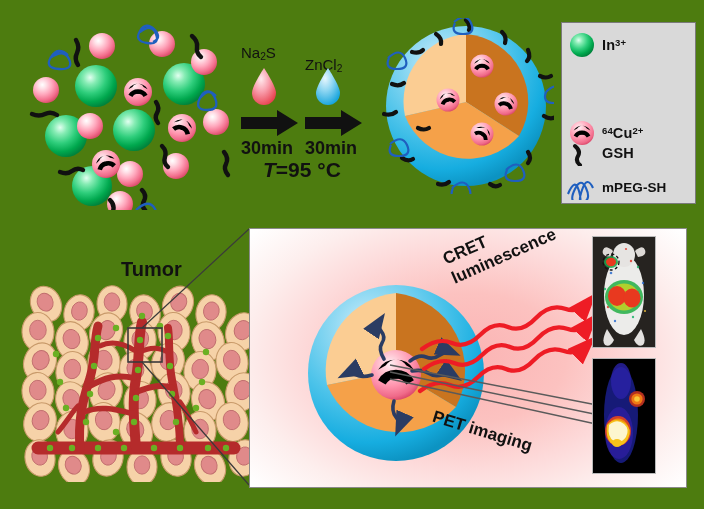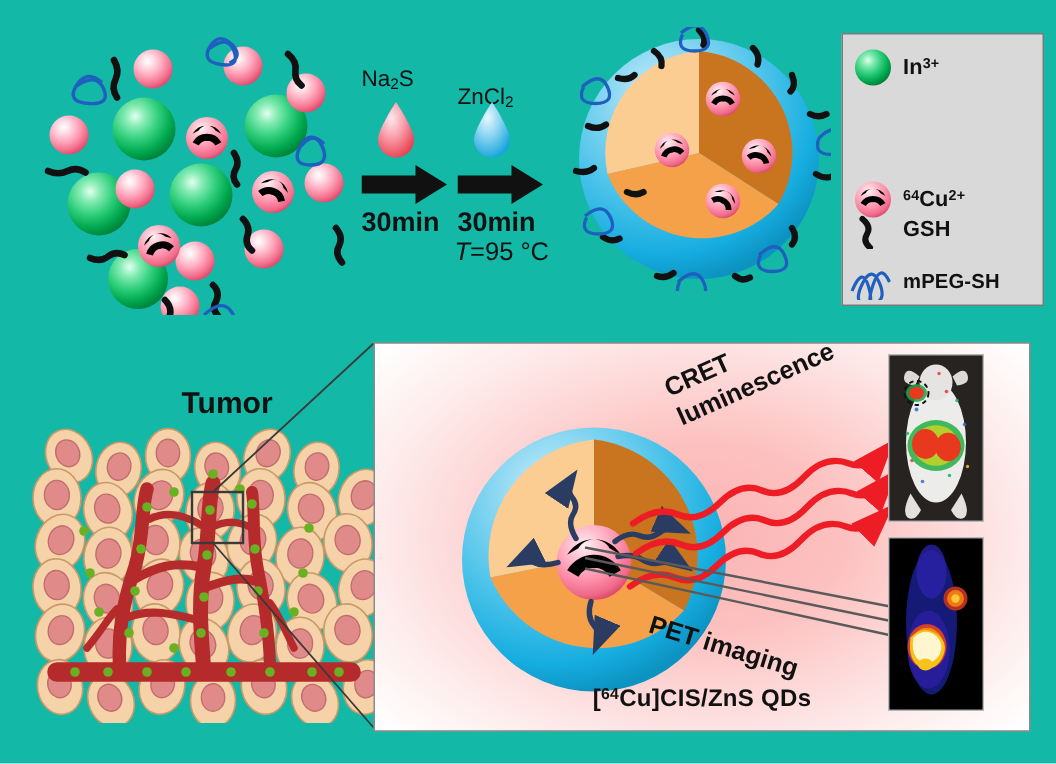--- a/index.html
+++ b/index.html
@@ -1,39 +1,39 @@
 <!DOCTYPE html>
 <html><head>
 <meta charset="utf-8">
 <style>
   html,body{margin:0;padding:0;background:#fff;}
   body{width:704px;height:509px;overflow:hidden;
        font-family:"Liberation Sans","DejaVu Sans",sans-serif;color:#111;}
-  #stage{position:relative;width:704px;height:509px;background:#14b8a6;}
+  #stage{position:relative;width:704px;height:509px;background:#4d7c0f;}
   .abs{position:absolute;}
   .nosel{user-select:none;}
 
   
   .lbl{font-weight:bold;color:#111;white-space:nowrap;}
   sub{font-size:.68em;vertical-align:-0.22em;}
   sup{font-size:.66em;vertical-align:0.42em;}
 
   
   #legend{left:561px;top:22px;width:133px;height:180px;
           background:#d9d9d9;border:1.4px solid #7a7a7a;}
   .leg-row{position:absolute;left:0;width:133px;height:36px;display:flex;
            align-items:center;}
   .leg-ic{width:40px;display:flex;justify-content:center;align-items:center;}
   .leg-tx{font-size:14.5px;font-weight:bold;letter-spacing:.1px;}
 
   
   #rx{left:243px;top:44px;width:130px;height:130px;}
   .rx-name{position:absolute;font-size:15px;font-weight:normal;color:#111;}
   .rx-min{position:absolute;font-size:18px;font-weight:bold;}
-  .rx-temp{position:absolute;font-size:17px;font-weight:normal;margin-left:40px;}
+  .rx-temp{position:absolute;font-size:21px;font-weight:bold;}
   .rx-temp i{font-style:italic;}
 
   
   #qdTop{left:378px;top:18px;width:176px;height:176px;}
 
   
   #inset{left:249px;top:228px;width:436px;height:258px;
          border:1.5px solid #8a8a8a;background:
          radial-gradient(ellipse 66% 74% at 50% 50%,
           #fbb3b3 0%, #fcc2c0 34%, #fddada 58%, #fdeeed 78%, #ffffff 100%);
@@ -525,23 +525,20 @@
          transform:rotate(17deg);transform-origin:left top;">PET imaging</div>
 
     <svg class="abs" style="left:138px;top:128px" width="250" height="90" viewBox="0 0 250 90">
       <g fill="none" stroke="#5a5a5a" stroke-width="1.6" marker-end="url(#mkArrowGray)">
         <line x1="2" y1="8" x2="240" y2="54"></line>
         <line x1="2" y1="15" x2="240" y2="64"></line>
         <line x1="2" y1="22" x2="240" y2="74"></line>
       </g>
     </svg>
 
-    <div id="insetCap">
-      <span>[</span><sup>64</sup><span>Cu]CIS/ZnS QDs</span>
-    </div>
   </div>
 
   <div class="abs imgpanel" id="lumPanel">
     <svg width="62" height="110" viewBox="0 0 62 110">
       <rect width="62" height="110" fill="#262320"></rect>
 
       <ellipse cx="31" cy="58" rx="20" ry="40" fill="#ececea"></ellipse>
       <ellipse cx="31" cy="18" rx="11" ry="12" fill="#e6e4e2"></ellipse>
       <path d="M14,92 q-6,12 -2,16 q5,3 9,-5" fill="#e3e1df"></path>
       <path d="M48,92 q6,12 2,16 q-5,3 -9,-5" fill="#e3e1df"></path>

